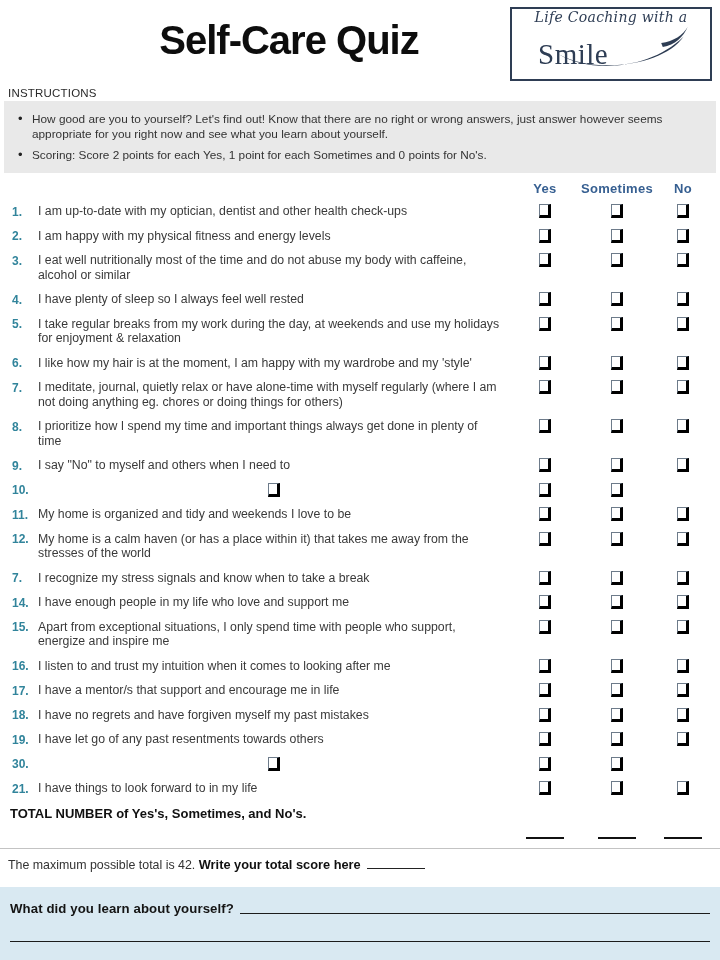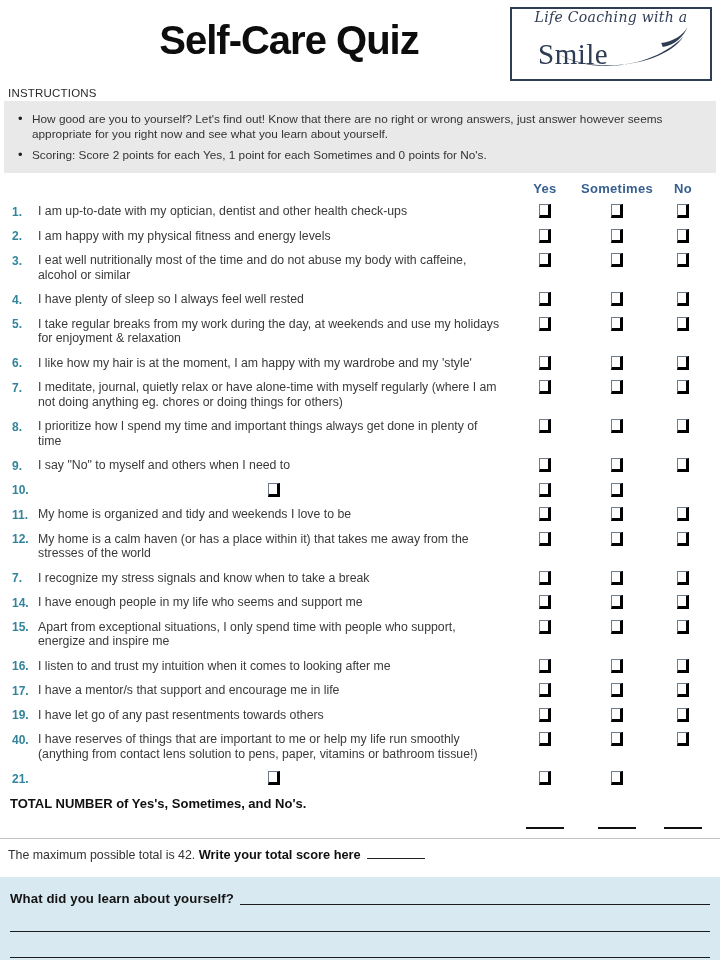--- a/index.html
+++ b/index.html
@@ -77,21 +77,21 @@
   .divider { border-top: 1px solid #c3c3c3; margin: 9px 0 0 0; width: 720px; }
   .score-line { font-size: 12.4px; color: #333; padding: 8px 8px 0 8px; }
   .score-line .bold { font-weight: 700; color: #111; font-size: 12.8px; }
   .score-blank { display: inline-block; width: 58px; border-bottom: 1.6px solid #222; height: 12px; margin-left: 6px; }
 
   
   .reflection-box {
     background: var(--reflect-bg, #d9e9f2); margin-top: 15px; padding: 14px 10px 16px 10px;
     height: 118px;
   }
-  .reflection-first { display: flex; align-items: center; }
+  .reflection-first { display: flex; align-items: flex-start; }
   .reflection-label { font-size: 13.2px; font-weight: 700; color: #141414; white-space: nowrap; letter-spacing: 0.1px; }
   .write-line { flex: 1; border-bottom: 1.8px solid #1c1c1c; height: 13px; margin-left: 6px; }
   .write-line-full { border-bottom: 1.8px solid #1c1c1c; height: 26px; }
 </style>
 </head>
 <body>
 
 <div class="page">
 
   <div class="header">
@@ -288,21 +288,21 @@
         </div>
         <div class="cbx-cell">
           <div class="cbx"></div>
         </div>
         <div class="cbx-cell">
           <div class="cbx"></div>
         </div>
       </div>
       <div class="grid-row q-row">
         <div class="q-num">14.</div>
-        <div class="q-text">I have enough people in my life who seems and support me</div>
+        <div class="q-text">I have enough people in my life who love and support me</div>
         <div class="cbx-cell">
           <div class="cbx"></div>
         </div>
         <div class="cbx-cell">
           <div class="cbx"></div>
         </div>
         <div class="cbx-cell">
           <div class="cbx"></div>
         </div>
       </div>
@@ -339,47 +339,60 @@
           <div class="cbx"></div>
         </div>
         <div class="cbx-cell">
           <div class="cbx"></div>
         </div>
         <div class="cbx-cell">
           <div class="cbx"></div>
         </div>
       </div>
       <div class="grid-row q-row">
+        <div class="q-num">18.</div>
+        <div class="q-text">I have no regrets and have forgiven myself my past mistakes</div>
+        <div class="cbx-cell">
+          <div class="cbx"></div>
+        </div>
+        <div class="cbx-cell">
+          <div class="cbx"></div>
+        </div>
+        <div class="cbx-cell">
+          <div class="cbx"></div>
+        </div>
+      </div>
+      <div class="grid-row q-row">
         <div class="q-num">19.</div>
         <div class="q-text">I have let go of any past resentments towards others</div>
         <div class="cbx-cell">
           <div class="cbx"></div>
         </div>
         <div class="cbx-cell">
           <div class="cbx"></div>
         </div>
         <div class="cbx-cell">
           <div class="cbx"></div>
         </div>
       </div>
       <div class="grid-row q-row">
-        <div class="q-num">40.</div>
-        <div class="q-text">I have reserves of things that are important to me or help my life run smoothly (anything from contact lens solution to pens, paper, vitamins or bathroom tissue!)</div>
+        <div class="q-num">30.</div>
         <div class="cbx-cell">
           <div class="cbx"></div>
         </div>
         <div class="cbx-cell">
           <div class="cbx"></div>
         </div>
         <div class="cbx-cell">
           <div class="cbx"></div>
         </div>
       </div>
       <div class="grid-row q-row">
         <div class="q-num">21.</div>
+        <div class="q-text">I have things to look forward to in my life</div>
         <div class="cbx-cell">
           <div class="cbx"></div>
         </div>
         <div class="cbx-cell">
           <div class="cbx"></div>
         </div>
         <div class="cbx-cell">
           <div class="cbx"></div>
         </div>
       </div>

